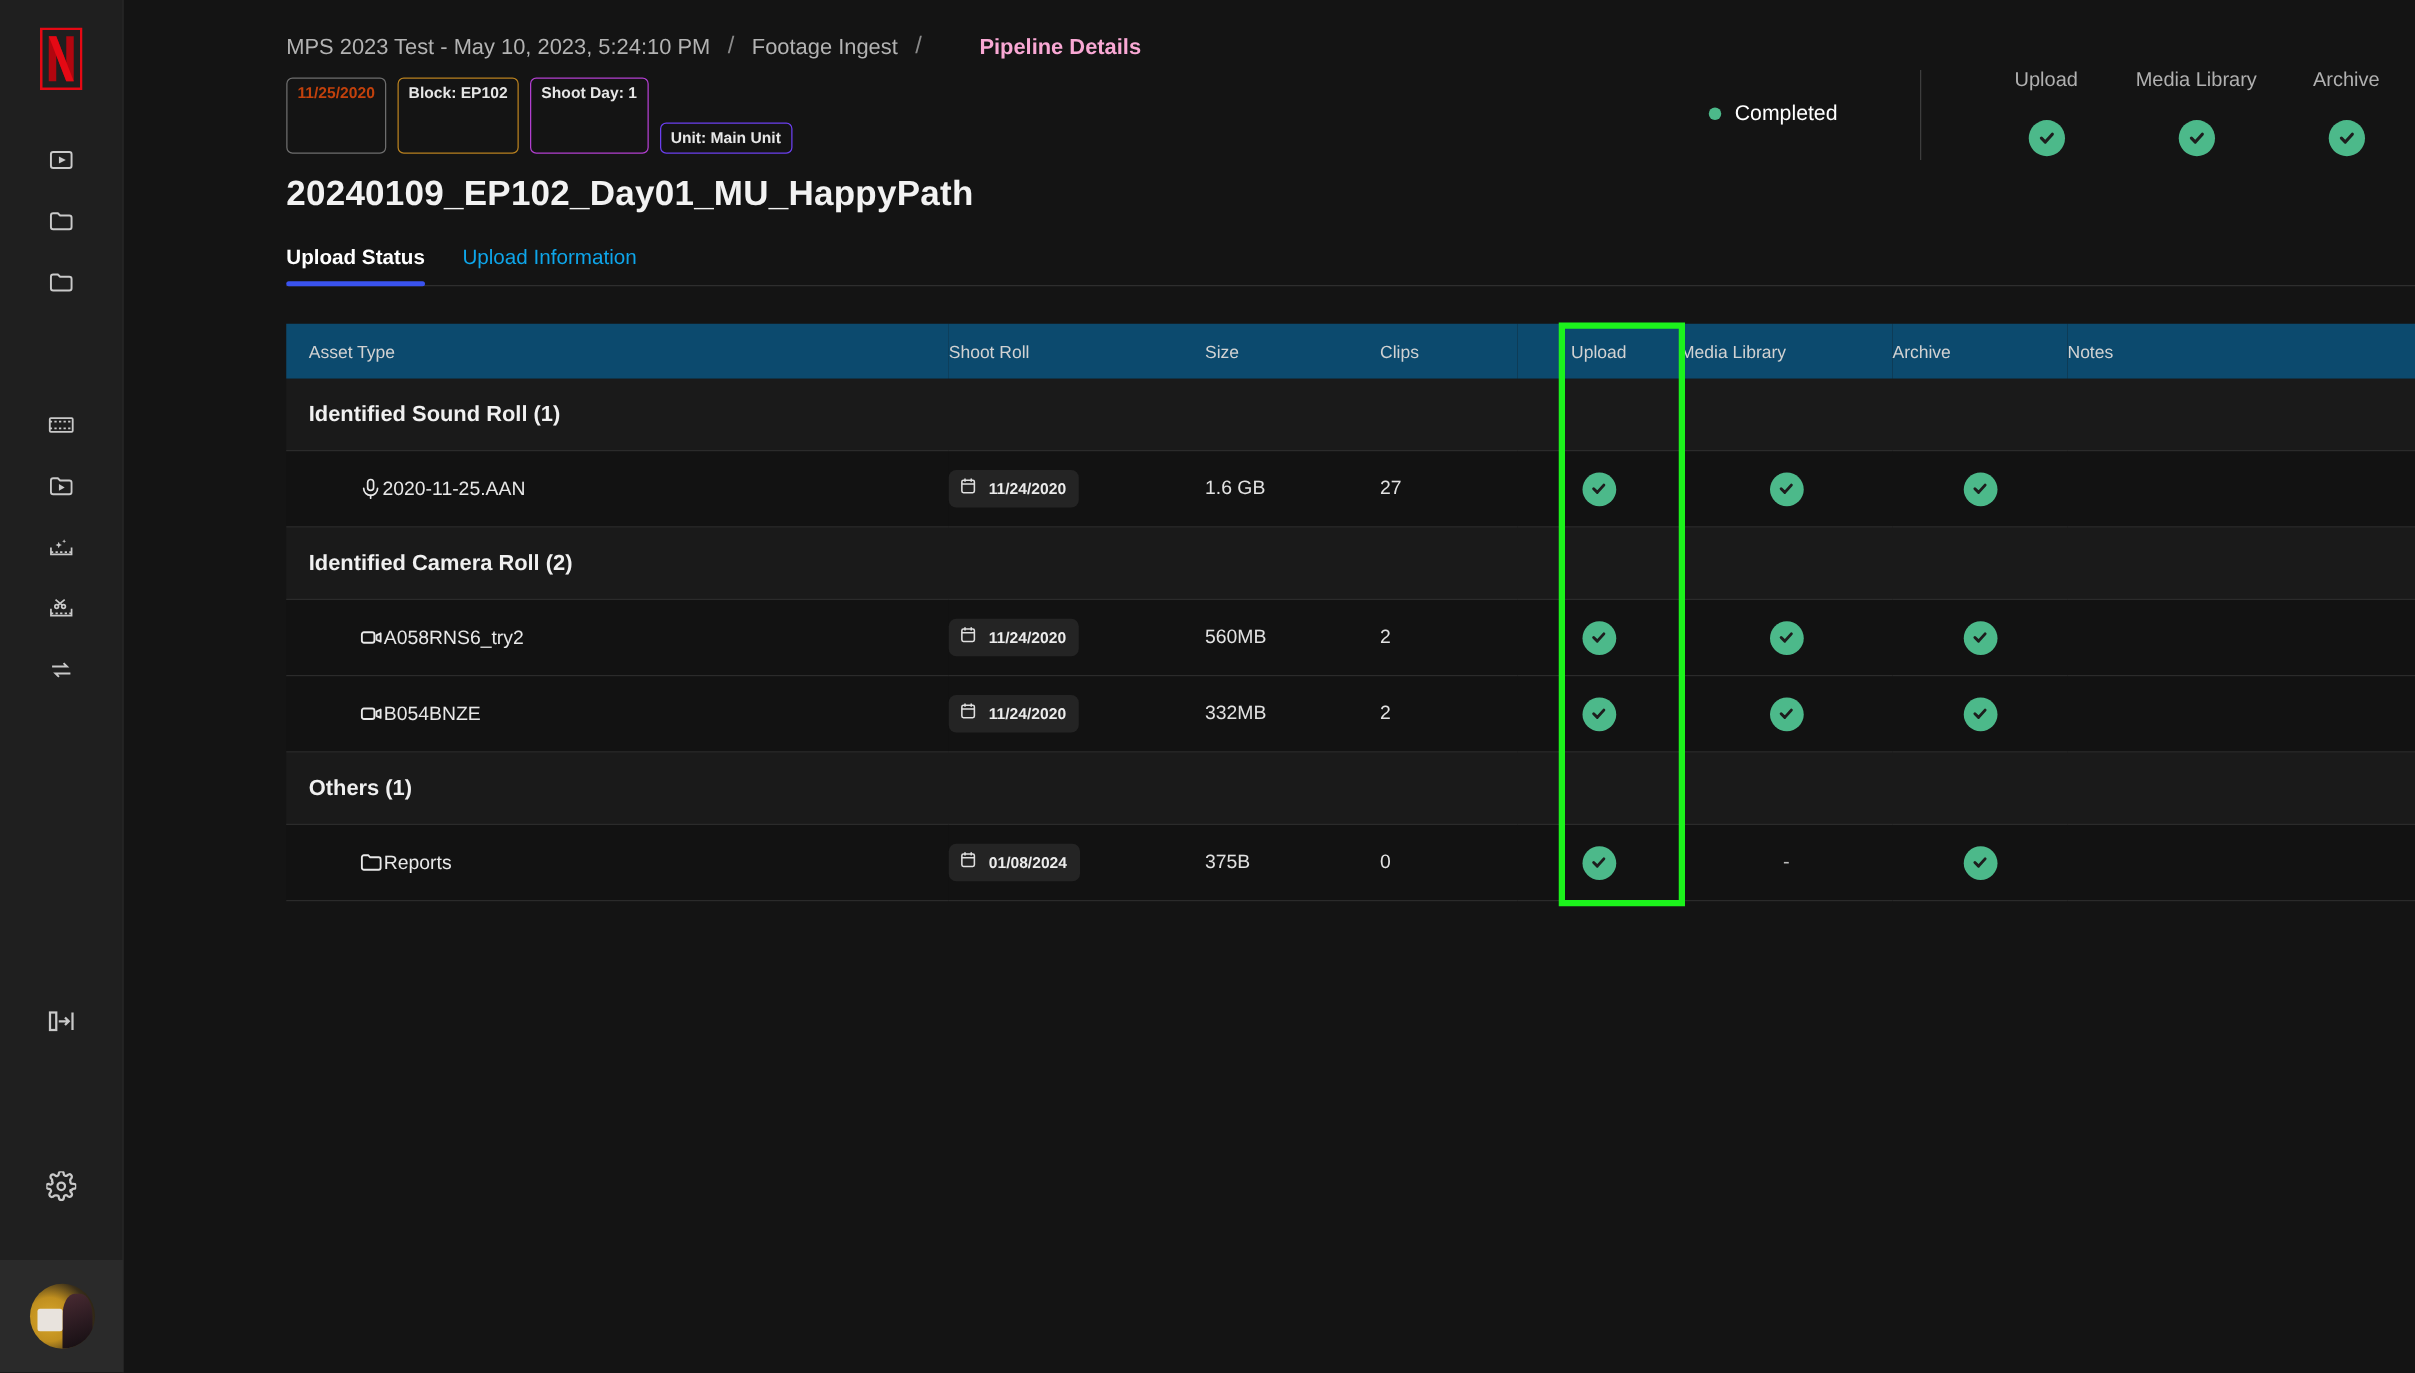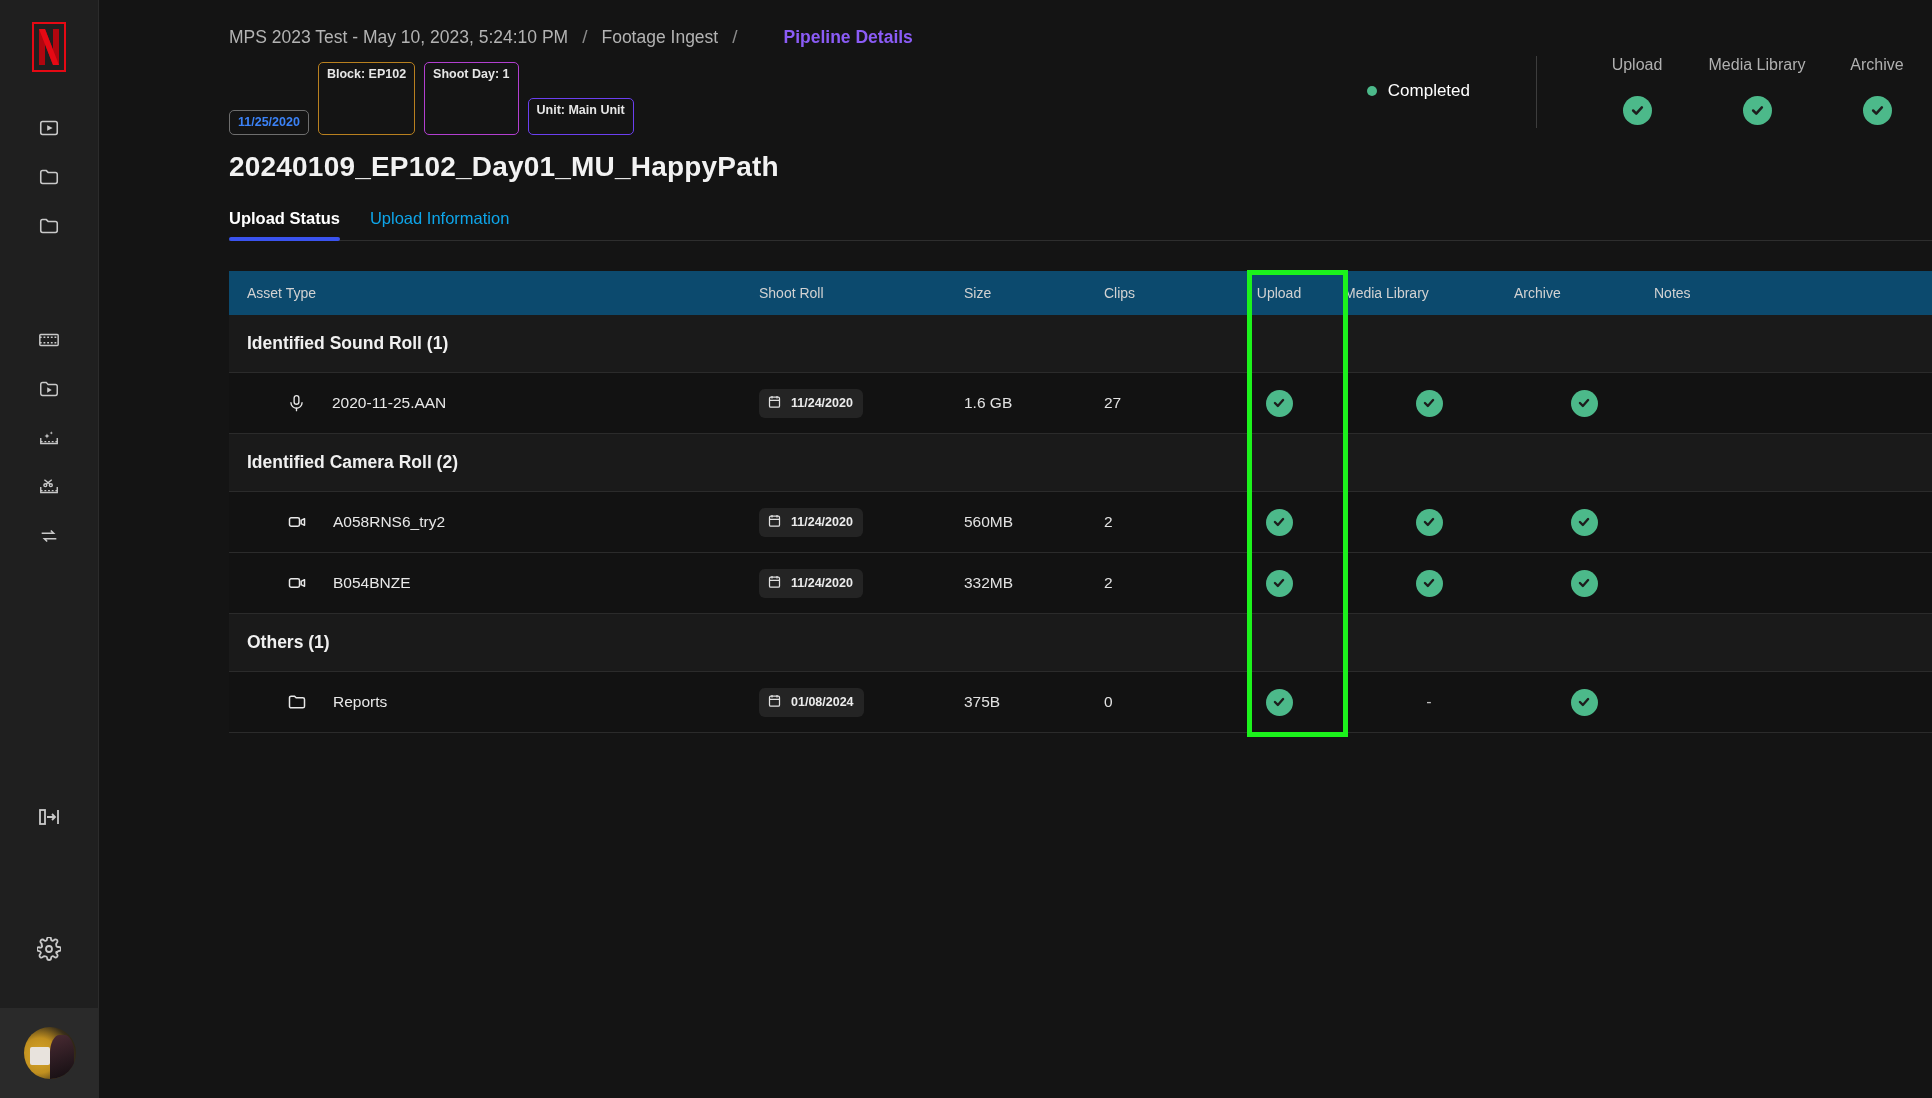--- a/index.html
+++ b/index.html
@@ -60,31 +60,31 @@
 
   
   .main { flex: 1; height: 1098px; position: relative; background:#141414; }
 
   .breadcrumb {
     display: flex; align-items: center; gap: 14px;
     padding: 26px 0 0 130px;
     font-size: 17.5px;
   }
   .crumb { color: #b3b3b3; cursor: pointer; white-space: nowrap; }
-  .crumb.current { color: #8b5cf6; font-weight: bold; padding-left: 32px; }
+  .crumb.current { color: #f9a8d4; font-weight: bold; padding-left: 32px; }
   .crumb-sep { color: #8a8a8a; font-size: 19px; }
 
   .badges { display:flex; gap: 9px; padding: 14px 0 0 130px; }
   .badge {
     font-size: 12.5px; font-weight: bold; line-height: 1;
     padding: 5px 8px; border-radius: 5px;
     border: 1px solid; background: transparent; white-space: nowrap;
     cursor: pointer;
   }
-  .badge.b-date  { color:#3b82f6; border-color:#6e6e6e;margin-top:48px; }
+  .badge.b-date  { color:#c2410c; border-color:#6e6e6e; }
   .badge.b-block { color:#e6e6e6; border-color:#b8801f; }
   .badge.b-shoot { color:#e6e6e6; border-color:#b23fd0; }
   .badge.b-unit  { color:#e6e6e6; border-color:#6b3ff0;margin-top:36px; }
 
   .page-title {
     padding: 16px 0 0 130px;
     font-size: 28px; font-weight: bold; color: #f2f2f2; letter-spacing: .2px;
   }
 
   .tabs {
@@ -129,21 +129,21 @@
     font-size: 15.5px; color: #e2e2e2;
     border-bottom: 1px solid #2b2b2b;
     background: #121212;
   }
   tr.group-row td {
     background: #1a1a1a; border-bottom: 1px solid #2b2b2b;
     font-size: 17.5px; font-weight: bold; color: #f0f0f0;
     height: 58px; padding-left: 18px;
   }
   td.asset-cell { padding-left: 18px; }
-  .asset-inner { display:flex; align-items:center; gap: 26px; padding-left: 40px; }
+  .asset-inner { display:flex; align-items:flex-end; padding-left: 40px; }
   .asset-icon { color:#e8e8e8; display:flex; align-items:center; }
   .asset-name { color:#e8e8e8; font-size:15.5px; }
 
   .date-chip {
     display:inline-flex; align-items:center; gap:9px;
     background:#242424; border-radius:6px; padding:5px 10px 5px 8px;
   }
   .date-chip .dtxt { font-size:12.5px; font-weight:bold; color:#ececec; }
   .date-chip svg { color:#e0e0e0; }
 

